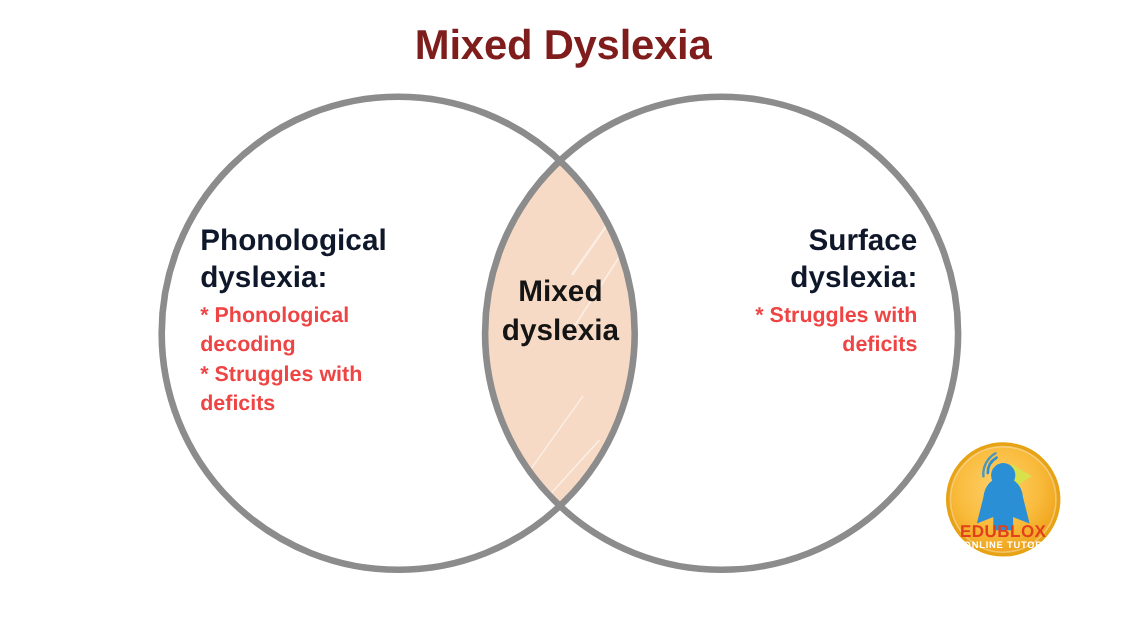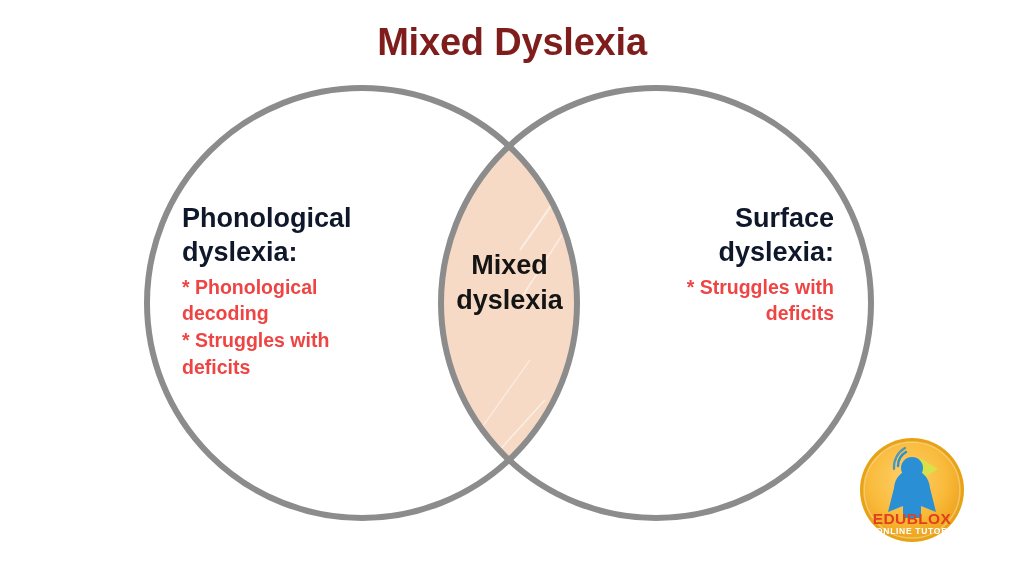--- a/index.html
+++ b/index.html
@@ -86,21 +86,21 @@
     left: 622px;
     top: 202px;
     width: 212px;
     text-align: right;
   }
 
   
   #logo {
     position: absolute;
     left: 858px;
-    top: 436px;
+    top: 400px;
     width: 108px;
     height: 108px;
   }
   #logo svg { display: block; }
 </style>
 </head>
 <body>
 
 <div id="stage">
 

